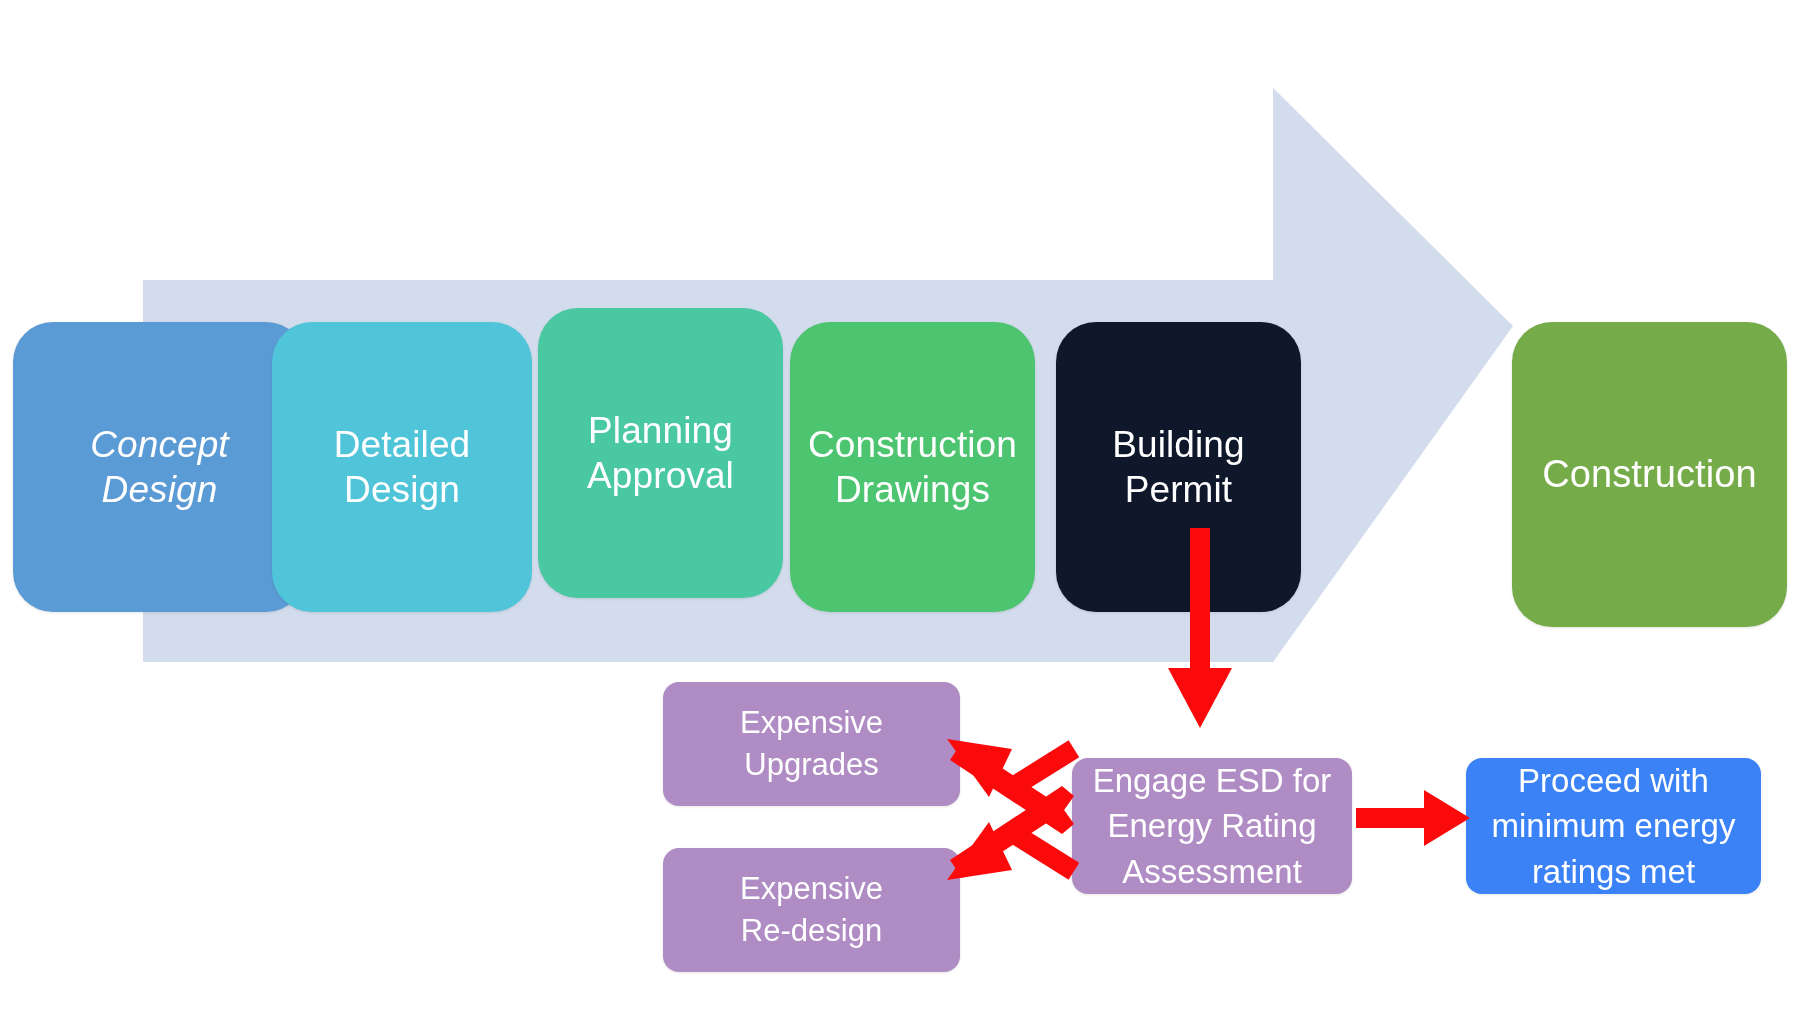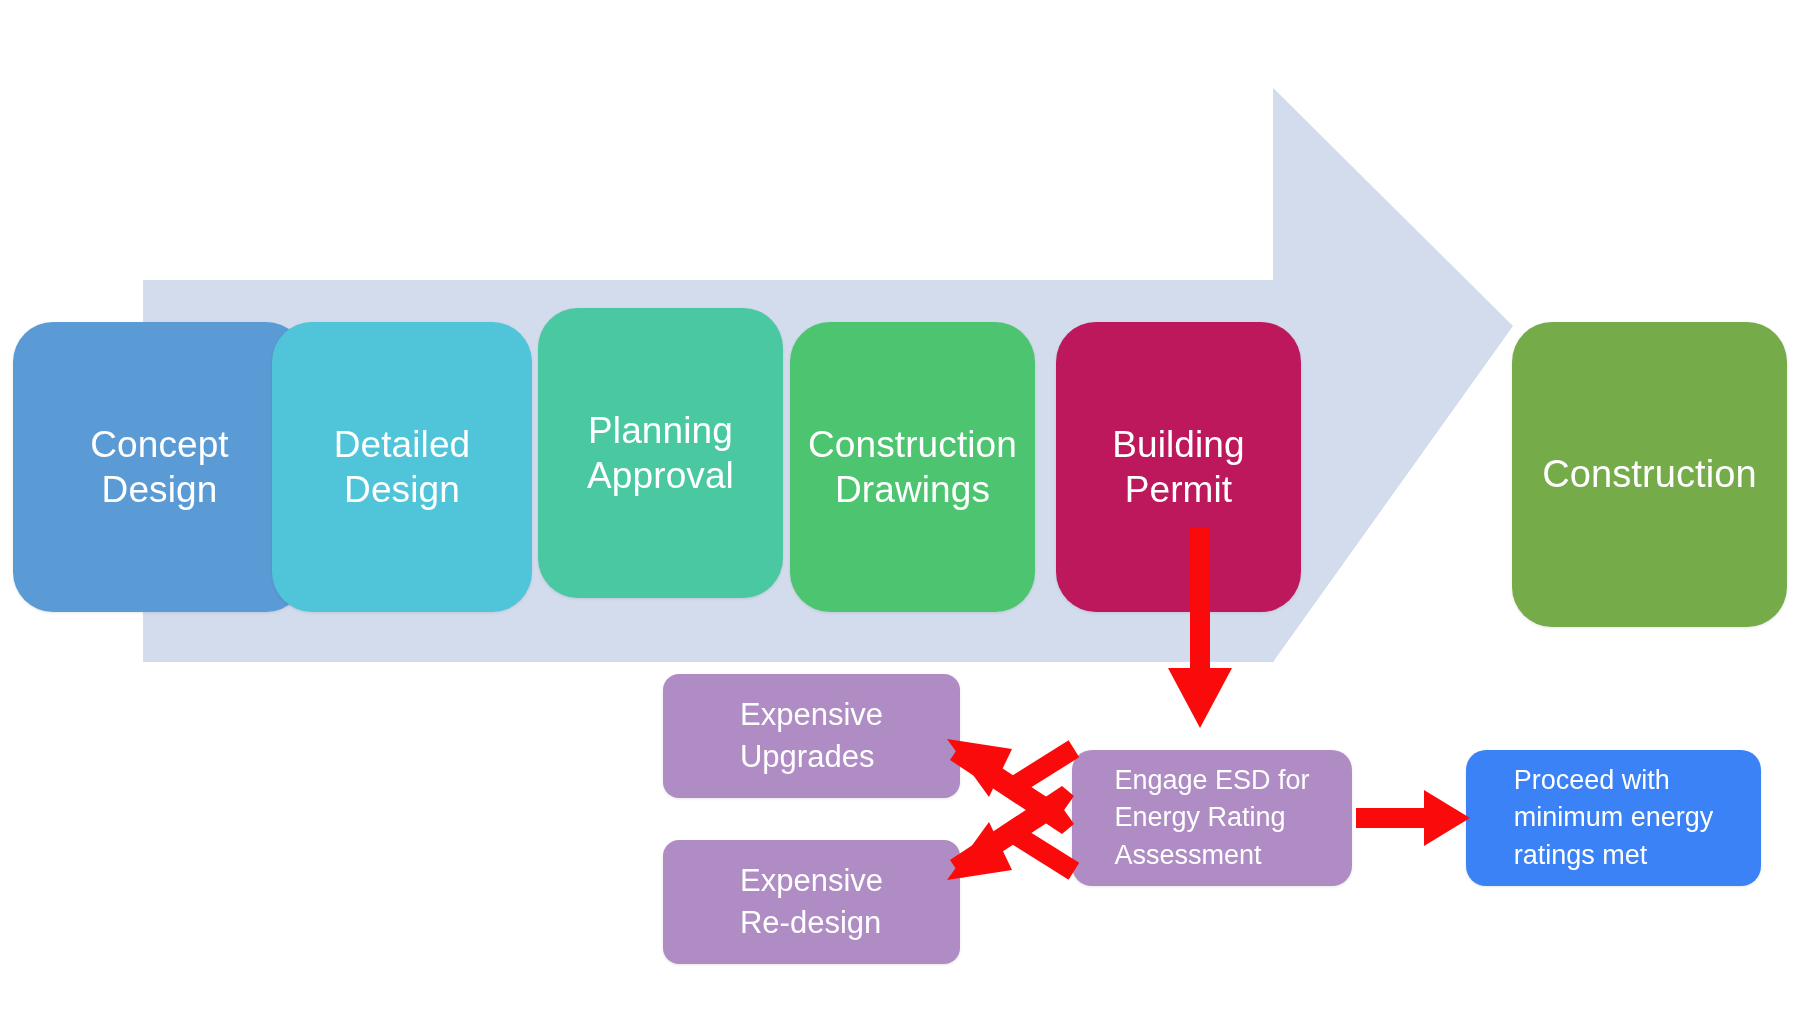--- a/index.html
+++ b/index.html
@@ -68,31 +68,33 @@
   }
 
   
   .note-box {
     position: absolute;
     border-radius: 16px;
     box-sizing: border-box;
     display: flex;
     align-items: center;
     justify-content: center;
+    text-align: center;
     color: #ffffff;
     font-weight: 400;
     box-shadow: 0 1px 3px rgba(0,0,0,0.10);
+    margin-top: 8px;
   }
   .note-label {
     display: block;
     white-space: pre-line;
     padding: 0 10px;
   }
   .note-lg { font-size: 31px; line-height: 1.34; }
-  .note-md { font-size: 27px; line-height: 1.38; border-radius: 20px; }
+  .note-md { font-size: 33px; line-height: 1.38; }
 
   
   #connectors {
     position: absolute;
     left: 0;
     top: 0;
     width: 1800px;
     height: 1012px;
     pointer-events: none;
   }
@@ -105,41 +107,41 @@
   <svg id="process-arrow-band" viewBox="0 0 1800 1012" width="1800" height="1012" aria-hidden="true">
     <polygon id="band-shape" points="143,280 1273,280 1273,88 1510,325 1510,325 1418,419 1273,662 1273,662 1273,662 1273,662 1273,662 1273,662 1273,662 1273,662 1273,662 143,662" fill="#d2dced"></polygon>
 
     <g>
       <rect x="143" y="280" width="1131" height="382" fill="#d2dced"></rect>
       <polygon points="1273,88 1513,326 1273,662" fill="#d2dced"></polygon>
     </g>
   </svg>
 
 
-  <div class="stage-box" style="left:13px; top:322px; width:293px; height:290px; background:#5b9bd5;">
+  <div class="stage-box" style="left:13px; top:322px; width:293px; height:290px; background:#5b9bd5;font-style:italic;">
     <span class="stage-label">Concept
 Design</span>
   </div>
 
   <div class="stage-box" style="left:272px; top:322px; width:260px; height:290px; background:#50c4d8;">
     <span class="stage-label">Detailed
 Design</span>
   </div>
 
   <div class="stage-box" style="left:538px; top:308px; width:245px; height:290px; background:#4ac8a1;">
     <span class="stage-label">Planning
 Approval</span>
   </div>
 
   <div class="stage-box" style="left:790px; top:322px; width:245px; height:290px; background:#4dc46f;">
     <span class="stage-label">Construction
 Drawings</span>
   </div>
 
-  <div class="stage-box" style="left:1056px; top:322px; width:245px; height:290px; background:#be185d;">
+  <div class="stage-box" style="left:1056px; top:322px; width:245px; height:290px; background:#0f172a;">
     <span class="stage-label">Building
 Permit</span>
   </div>
 
   <div class="stage-box" style="left:1512px; top:322px; width:275px; height:305px; background:#76ab4a; font-size:38px;">
     <span class="stage-label">Construction</span>
   </div>
 
   <div class="note-box note-lg" style="left:663px; top:674px; width:297px; height:124px; background:#b08cc4;">
     <span class="note-label">Expensive

